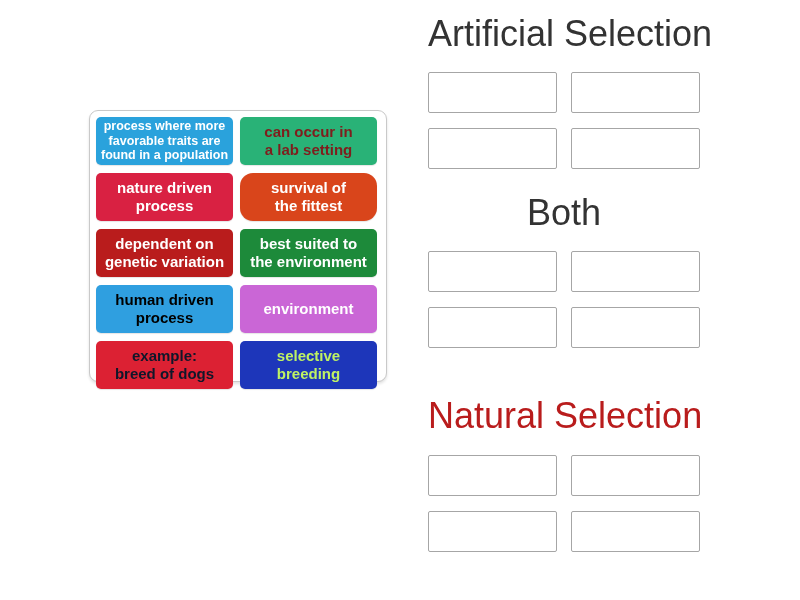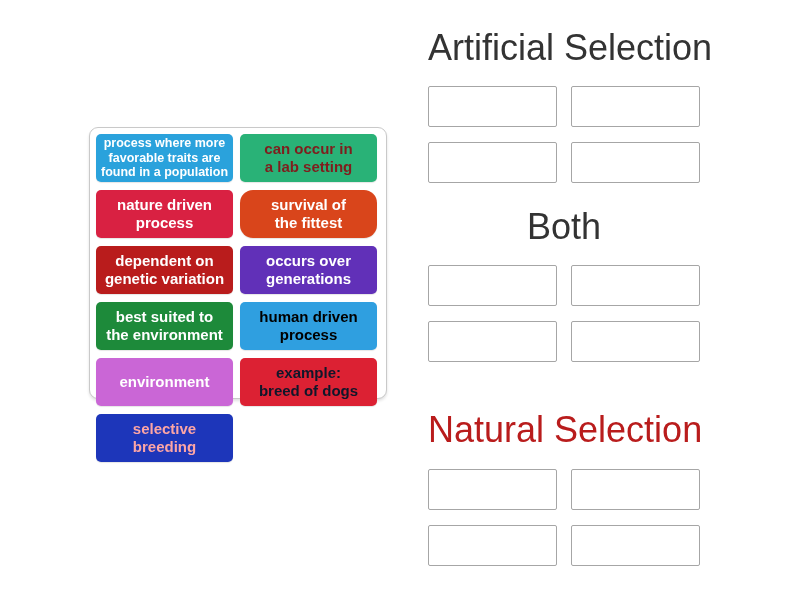--- a/index.html
+++ b/index.html
@@ -3,21 +3,21 @@
 <meta charset="utf-8">
 <style>
   html, body { margin:0; padding:0; background:#ffffff; }
   .stage {
     position:relative; width:800px; height:600px; overflow:hidden;
     font-family:"Liberation Sans", sans-serif; background:#ffffff;
   }
 
   
   .tile-panel {
-    position:absolute; left:89px; top:127px; width:298px; height:272px;
+    position:absolute; left:89px; top:110px; width:298px; height:272px;
     box-sizing:border-box; background:#ffffff;
     border:1px solid #c9c9c9; border-radius:9px;
     padding:6px; display:flex; flex-wrap:wrap;
     column-gap:7px; row-gap:8px; align-content:flex-start;
     box-shadow:0 2px 3px rgba(0,0,0,0.12);
   }
   .tile {
     width:137px; height:48px; box-sizing:border-box; padding:0 4px;
     border-radius:5px; color:#ffffff; font-weight:700;
     font-size:15px; line-height:1.22;
@@ -34,21 +34,21 @@
   }
   .group-title {
     margin:0; font-size:36px; font-weight:400; line-height:44px;
     color:#333333; text-align:center; white-space:nowrap;
   }
   .slot-grid { display:grid; grid-template-columns:129px 129px; gap:15px 14px; }
   .slot {
     height:41px; box-sizing:border-box; background:#ffffff;
     border:1px solid #a6a6a6; border-radius:2px;
   }
-  .group:nth-child(1) .group-title { margin-top:26px; }
+  .group:nth-child(1) .group-title { margin-top:12px; }
   .group:nth-child(1) .slot-grid  { margin-top:16px; }
   .group:nth-child(2) .group-title { margin-top:22px; }
   .group:nth-child(2) .slot-grid  { margin-top:16px; }
   .group:nth-child(3) .group-title { margin-top:29px; }
   .group:nth-child(3) .slot-grid  { margin-top:17px; }
 </style>
 </head>
 <body>
 
 <div class="stage">
@@ -58,30 +58,28 @@
 favorable traits are
 found in a population</div>
       <div class="tile" style="background: rgb(41, 178, 119); color: #7f1d1d;">can occur in
 a lab setting</div>
       <div class="tile" style="background: rgb(217, 33, 66); color: rgb(255, 255, 255);">nature driven
 process</div>
       <div class="tile" style="background: rgb(217, 69, 27); color: rgb(255, 255, 255); border-radius: 13px;">survival of
 the fittest</div>
       <div class="tile" style="background: #b91c1c; color: rgb(255, 255, 255);">dependent on
 genetic variation</div>
-      <div class="tile" style="background: rgb(97, 48, 184); color: rgb(255, 255, 255);">occurs over
-generations</div>
       <div class="tile" style="background: rgb(29, 138, 58); color: rgb(255, 255, 255);">best suited to
 the environment</div>
       <div class="tile" style="background: rgb(47, 159, 224); color: #000000;">human driven
 process</div>
       <div class="tile" style="background: rgb(202, 102, 214); color: rgb(255, 255, 255);">environment</div>
       <div class="tile" style="background: rgb(220, 33, 51); color: #0f172a;">example:
 breed of dogs</div>
-      <div class="tile" style="background: rgb(29, 54, 186); color: #fca5a5; text-align: center;">selective
+      <div class="tile" style="background: rgb(29, 54, 186); color: #bef264; text-align: center;">selective
 breeding</div>
     </div>
 
   <div class="groups">
     <section class="group">
       <h2 class="group-title" style="color: rgb(51, 51, 51);">Artificial Selection</h2>
       <div class="slot-grid">
           <div class="slot" style="border-color: rgb(166, 166, 166);"></div>
           <div class="slot" style="border-color: rgb(166, 166, 166);"></div>
           <div class="slot" style="border-color: rgb(166, 166, 166);"></div>

